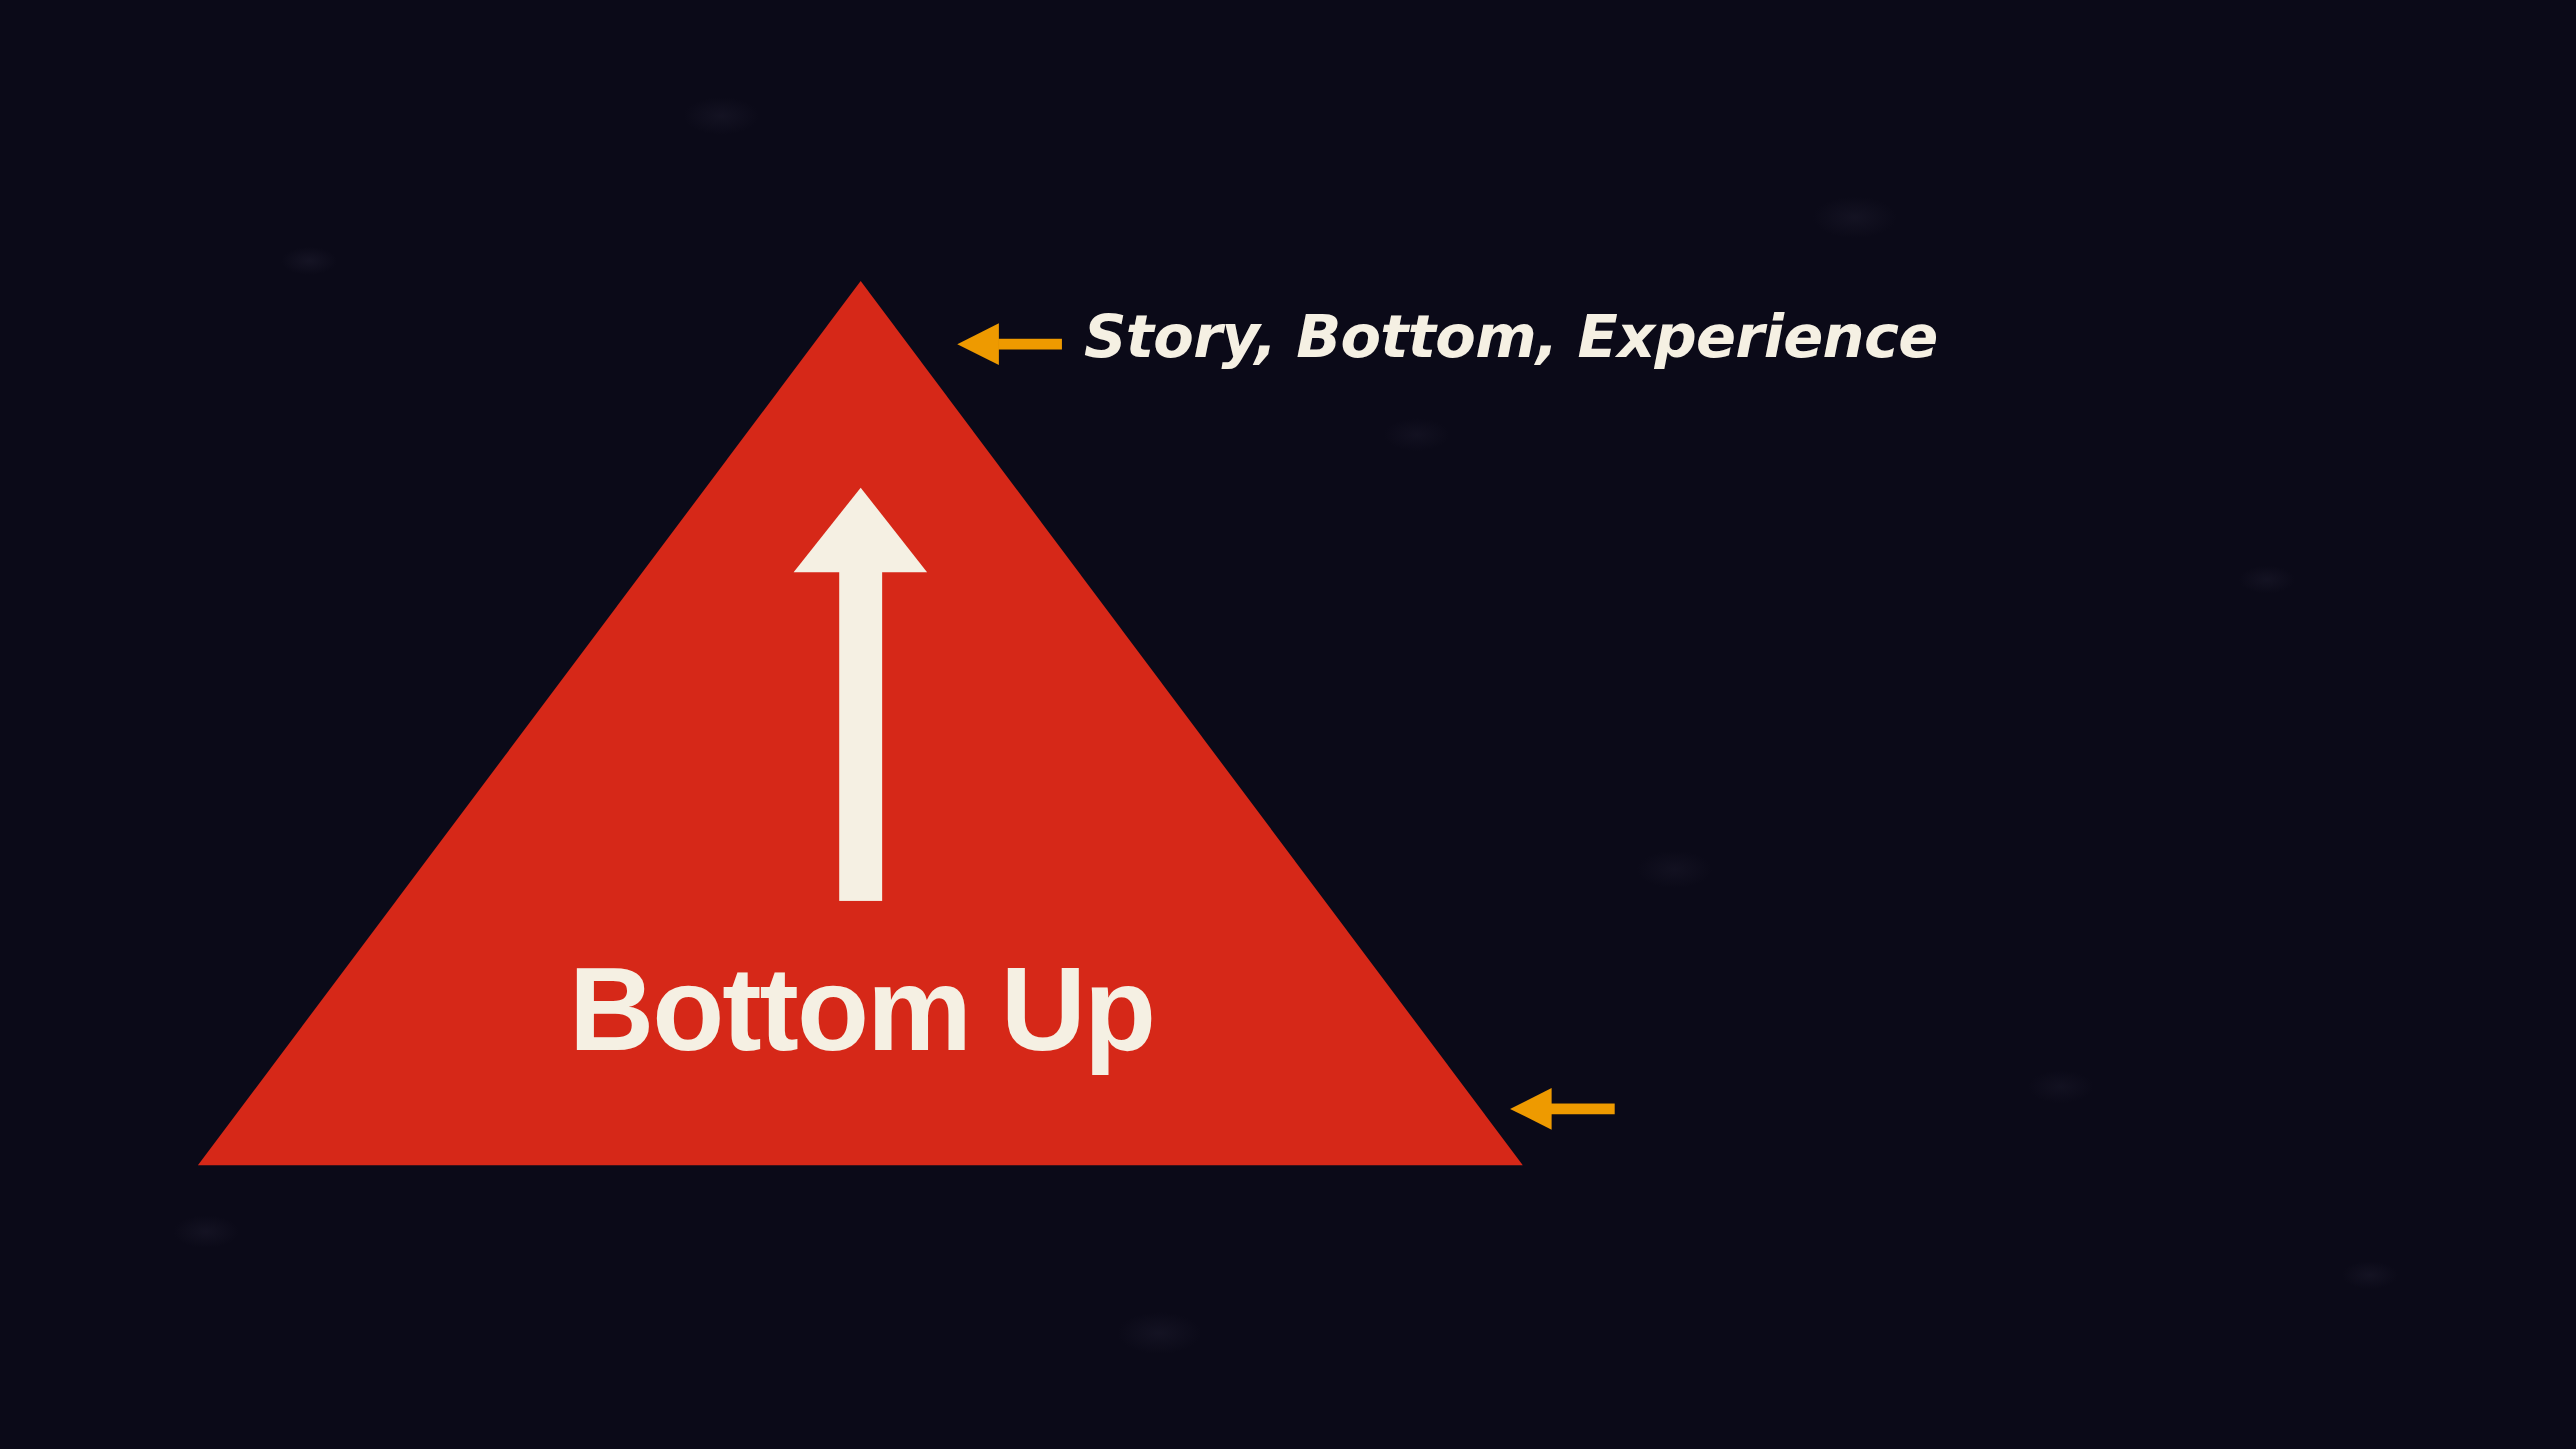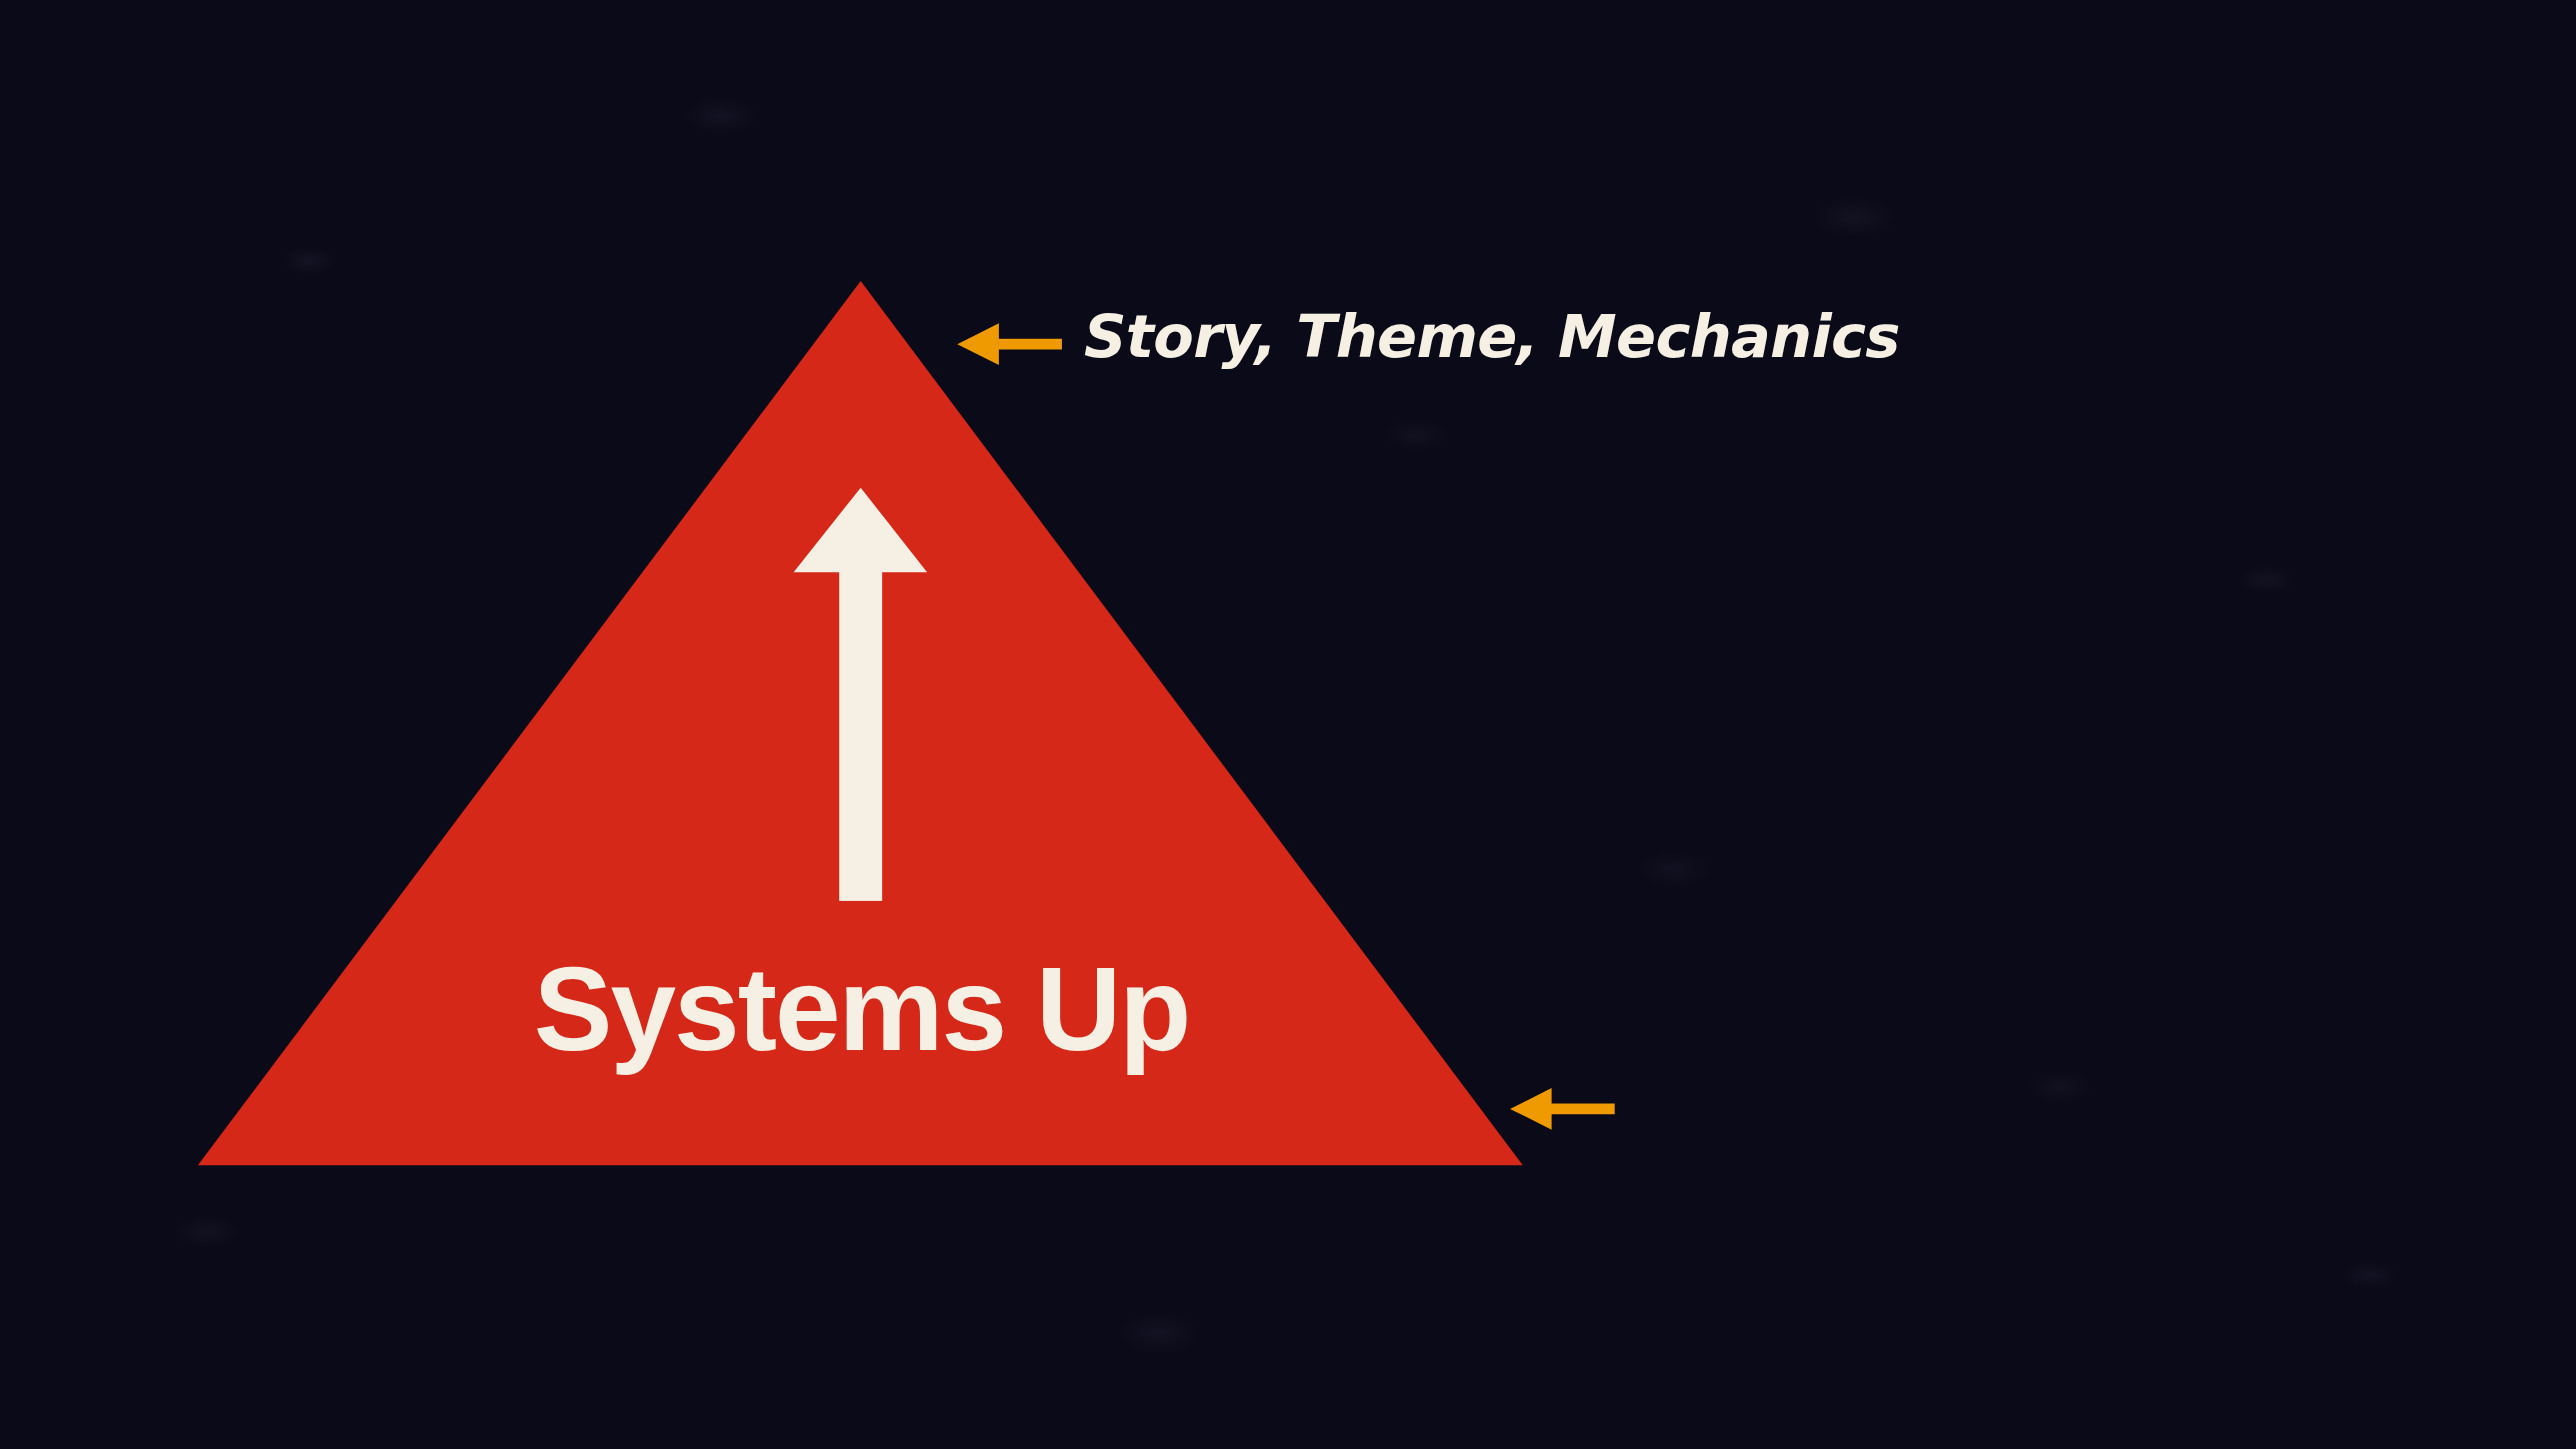--- a/index.html
+++ b/index.html
@@ -86,18 +86,18 @@
       <polygon points="1427,513 1489,482 1489,544" fill="#ee9a00"></polygon>
       <rect x="1488" y="505" width="95" height="16" fill="#ee9a00"></rect>
     </g>
 
     <g>
       <polygon points="2251,1653 2313,1622 2313,1684" fill="#ee9a00"></polygon>
       <rect x="2312" y="1645" width="95" height="16" fill="#ee9a00"></rect>
     </g>
   </svg>
 
-  <div class="center-title">Systems Up</div>
+  <div class="center-title">Bottom Up</div>
 
-  <div class="label label-top">Story, Theme, Mechanics</div>
+  <div class="label label-top">Story, Bottom, Experience</div>
 
 </div>
 
 
 </body></html>

